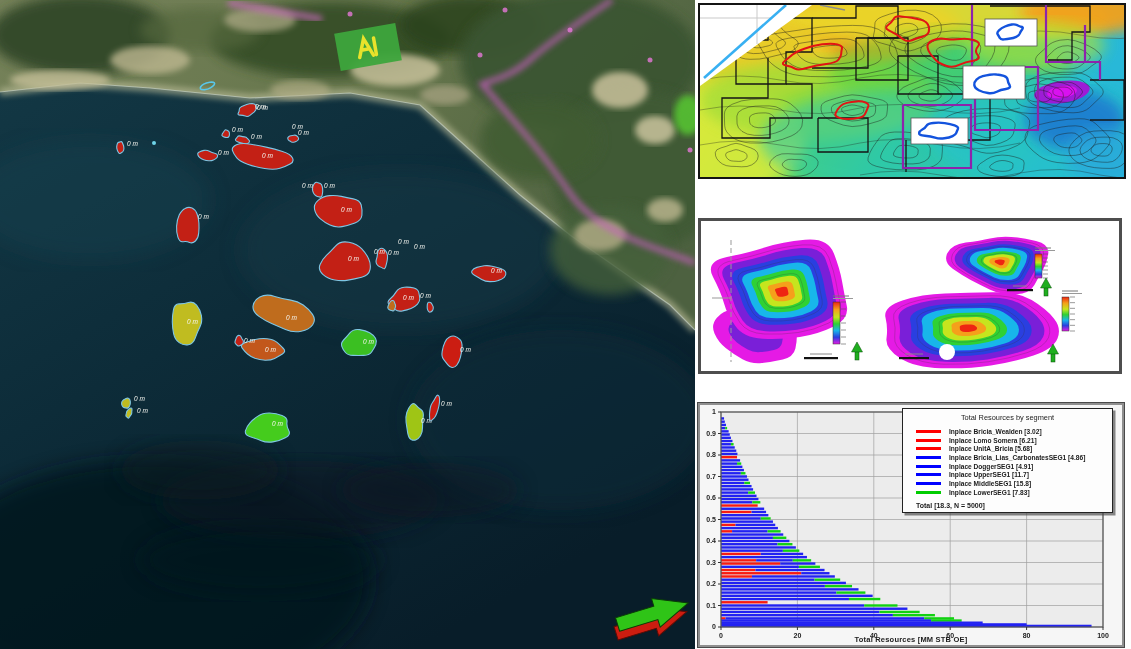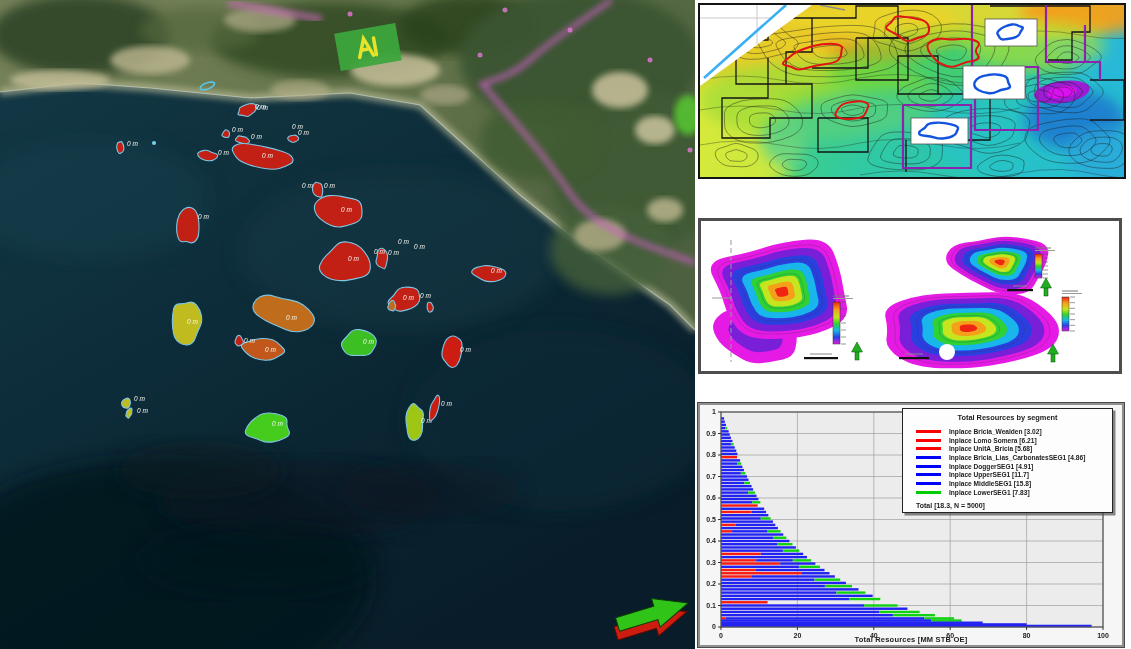--- a/index.html
+++ b/index.html
@@ -8,21 +8,21 @@
   .panel{position:absolute;box-sizing:border-box;}
   #left-map{left:0;top:0;width:695px;height:649px;background:#0e2e3a;}
   #top-map{left:698px;top:3px;width:428px;height:176px;background:#fff;border:2px solid #141414;}
   #mid-panel{left:698px;top:218px;width:424px;height:156px;background:#fff;border:3px solid #4e4e4e;}
   #chart-panel{left:698px;top:403px;width:426px;height:244px;background:#f6f6f6;
                border:2px solid #8f8f8f;box-shadow:0 0 0 1px #4a4a4a;}
   #chart-xlabel{position:absolute;left:0;bottom:1px;width:100%;text-align:center;
                 font-size:7.5px;font-weight:bold;color:#222;letter-spacing:.2px;}
   #legend{position:absolute;left:202px;top:3px;width:209px;height:103px;background:#fdfdfd;
           border:1.5px solid #222;box-shadow:2.5px 2.5px 0 rgba(70,70,70,.65);}
-  #legend-title{text-align:center;margin-top:4px;font-size:7.4px;font-weight:bold;color:#222;}
+  #legend-title{text-align:center;margin-top:4px;font-size:7.4px;font-weight:normal;color:#222;}
   #legend-items{margin-top:5px;}
   .lg-row{display:flex;align-items:center;height:8.7px;padding-left:13px;}
   .lg-swatch{width:25px;height:3px;flex:0 0 25px;}
   .lg-label{margin-left:8px;font-size:6.6px;font-weight:bold;color:#1a1a1a;white-space:nowrap;}
   #legend-total{margin-top:5px;padding-left:13px;font-size:7px;font-weight:bold;color:#1a1a1a;}
   svg{display:block;}
 </style>
 </head>
 <body>
 <div id="canvas">

